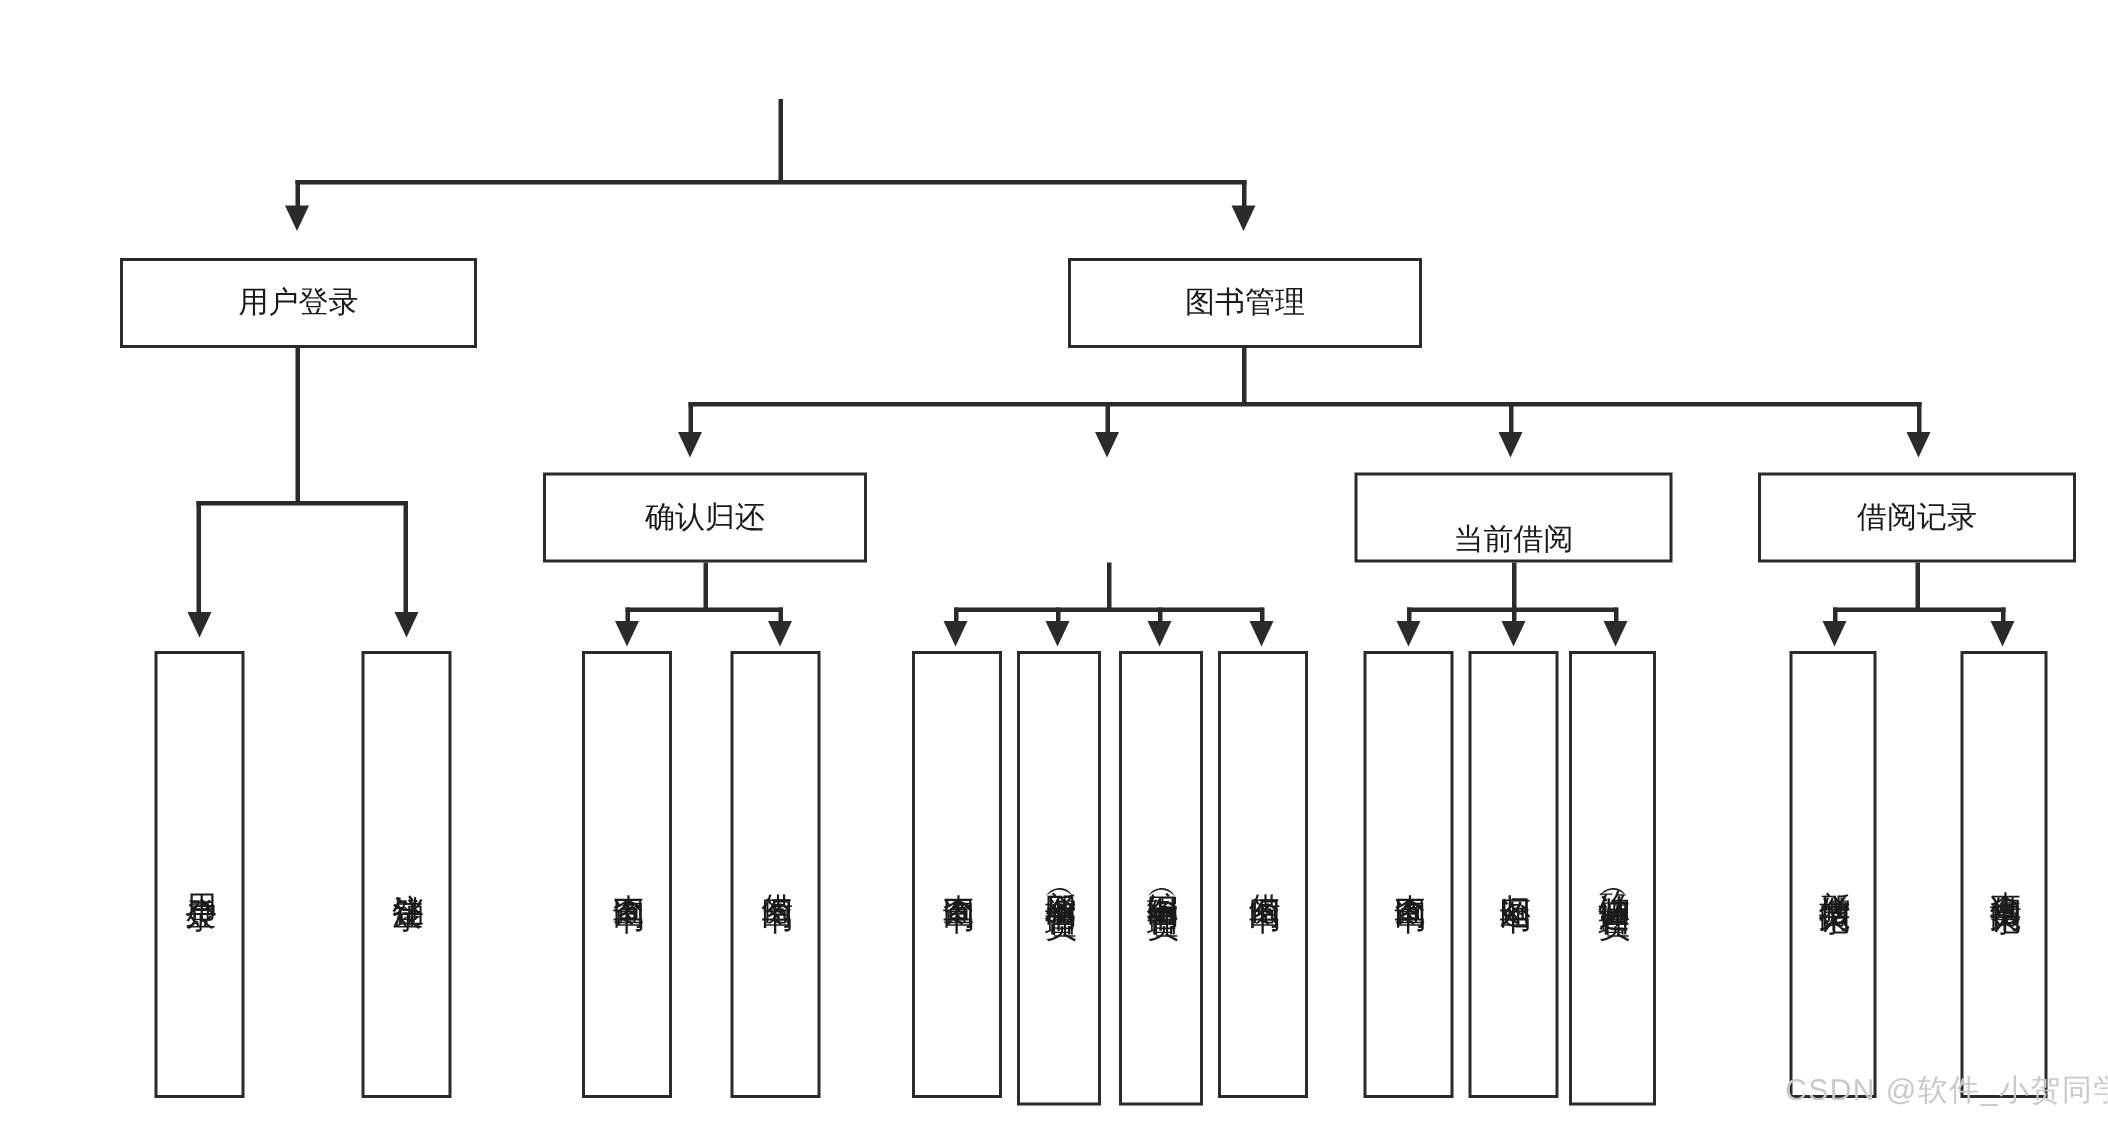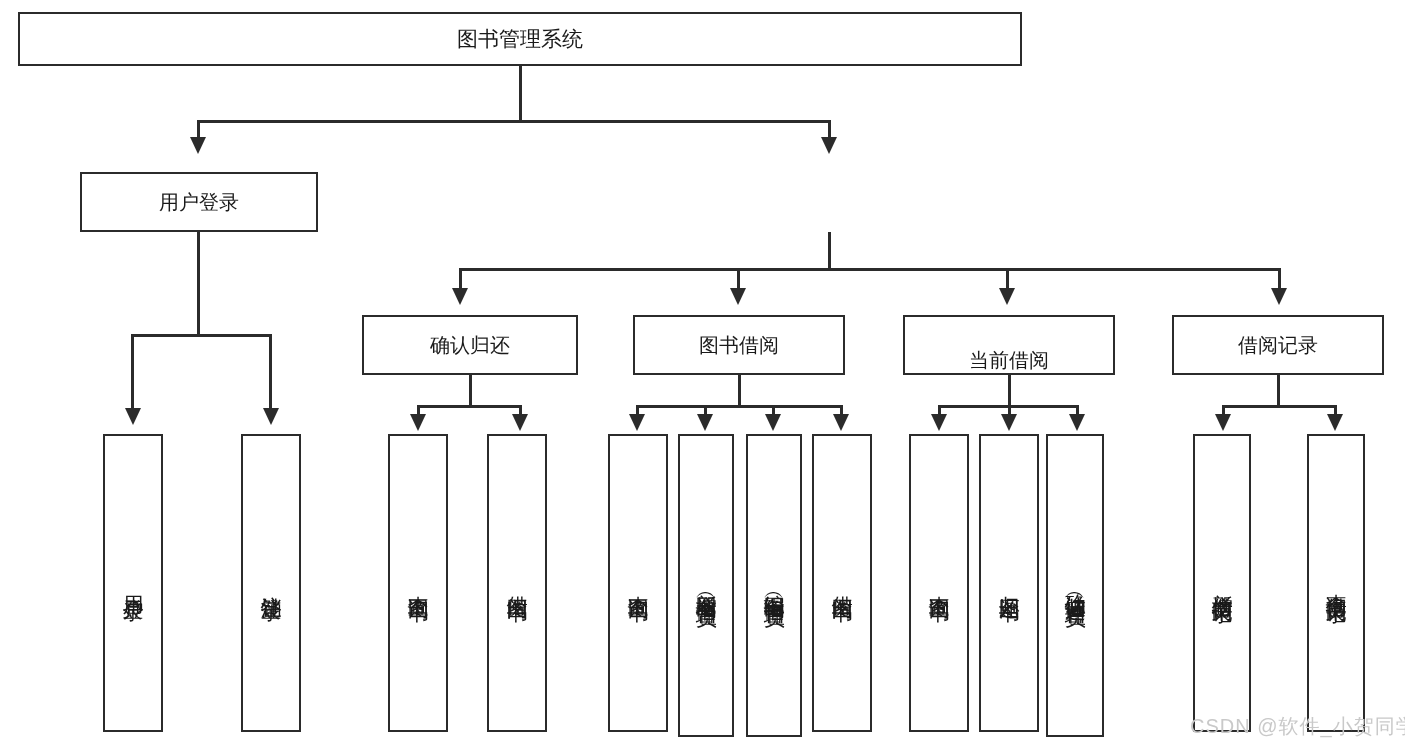--- a/index.html
+++ b/index.html
@@ -69,52 +69,49 @@
     letter-spacing: 1px;
     white-space: nowrap;
     user-select: none;
   }
 </style>
 </head>
 <body>
 
 <div id="canvas">
 
-  <div class="node root" style="left:18px; top:12px; width:1004px; height:54px;">
-    <span class="node-label">图书管理系统</span>
-  </div>
 
   <div class="conn v" style="left:519px; top:66px; width:3px; height:56px;"></div>
   <div class="conn h" style="left:197px; top:120px; width:634px; height:3px;"></div>
   <div class="conn v" style="left:197px; top:120px; width:3px; height:20px;"></div>
   <div class="arrow" style="left:190px; top:137px;"></div>
   <div class="conn v" style="left:828px; top:120px; width:3px; height:20px;"></div>
   <div class="arrow" style="left:821px; top:137px;"></div>
 
   <div class="node level2" style="left:80px; top:172px; width:238px; height:60px;">
     <span class="node-label">用户登录</span>
+  </div>
+  <div class="node level2" style="left:712px; top:172px; width:236px; height:60px;">
+    <span class="node-label">图书管理</span>
   </div>
 
   <div class="conn v" style="left:828px; top:232px; width:3px; height:38px;"></div>
   <div class="conn h" style="left:459px; top:268px; width:822px; height:3px;"></div>
   <div class="conn v" style="left:459px; top:268px; width:3px; height:22px;"></div>
   <div class="arrow" style="left:452px; top:288px;"></div>
   <div class="conn v" style="left:737px; top:268px; width:3px; height:22px;"></div>
   <div class="arrow" style="left:730px; top:288px;"></div>
   <div class="conn v" style="left:1006px; top:268px; width:3px; height:22px;"></div>
   <div class="arrow" style="left:999px; top:288px;"></div>
   <div class="conn v" style="left:1278px; top:268px; width:3px; height:22px;"></div>
   <div class="arrow" style="left:1271px; top:288px;"></div>
 
   <div class="node level3" style="left:362px; top:315px; width:216px; height:60px;">
     <span class="node-label">确认归还</span>
   </div>
-  <div class="node level3" style="left:633px; top:315px; width:212px; height:60px;">
-    <span class="node-label">图书借阅</span>
-  </div>
   <div class="node level3" style="left:903px; top:315px; width:212px; height:60px;align-items:flex-end;">
     <span class="node-label">当前借阅</span>
   </div>
   <div class="node level3" style="left:1172px; top:315px; width:212px; height:60px;">
     <span class="node-label">借阅记录</span>
   </div>
 
   <div class="conn v" style="left:197px; top:232px; width:3px; height:104px;"></div>
   <div class="conn h" style="left:131px; top:334px; width:141px; height:3px;"></div>
   <div class="conn v" style="left:131px; top:334px; width:3px; height:76px;"></div>

